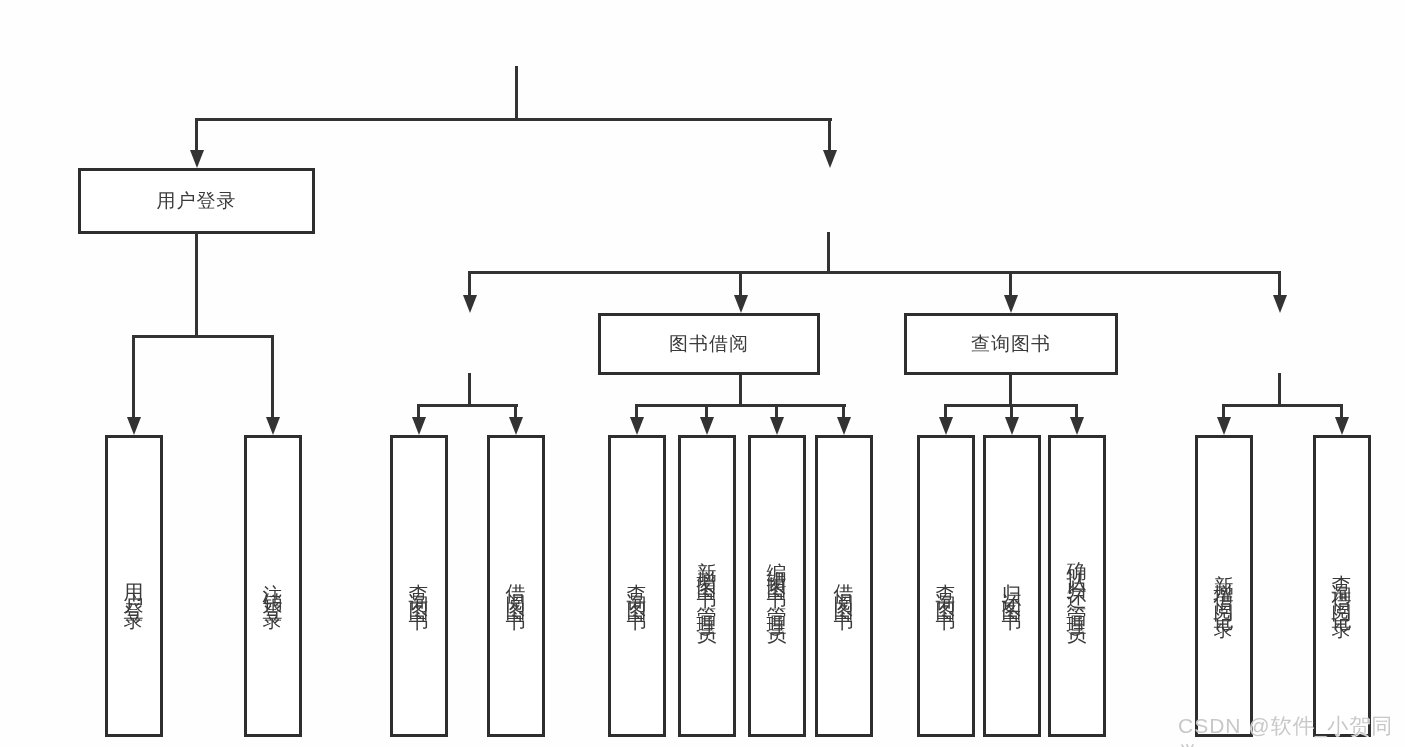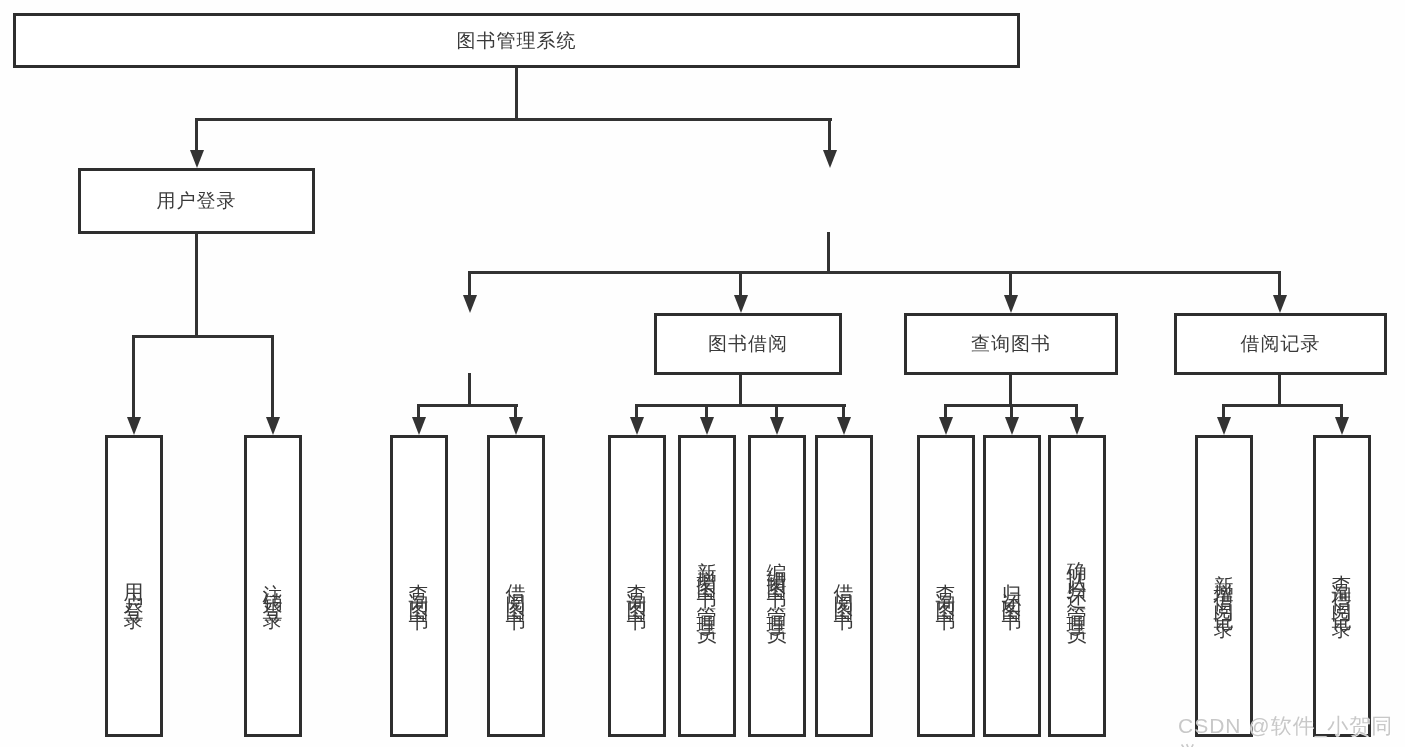--- a/index.html
+++ b/index.html
@@ -83,36 +83,30 @@
   <div class="vl" style="left:1075px;top:404px;height:16px"></div>
   <div class="arrow" style="left:1070px;top:417px"></div>
 
   <div class="vl" style="left:1278px;top:373px;height:34px"></div>
   <div class="hl" style="left:1222px;top:404px;width:121px"></div>
   <div class="vl" style="left:1222px;top:404px;height:16px"></div>
   <div class="arrow" style="left:1217px;top:417px"></div>
   <div class="vl" style="left:1340px;top:404px;height:16px"></div>
   <div class="arrow" style="left:1335px;top:417px"></div>
 
-  <div class="node" style="left:13px;top:13px;width:1007px;height:55px">
-    <span>图书管理系统</span>
-  </div>
 
   <div class="node" style="left:78px;top:168px;width:237px;height:66px">
     <span>用户登录</span>
   </div>
 
-  <div class="node" style="left:654px;top:313px;width:188px;height:62px">
+  <div class="node" style="left:598px;top:313px;width:222px;height:62px">
     <span>图书借阅</span>
   </div>
   <div class="node" style="left:904px;top:313px;width:214px;height:62px">
     <span>查询图书</span>
-  </div>
-  <div class="node" style="left:1174px;top:313px;width:213px;height:62px">
-    <span>借阅记录</span>
   </div>
 
   <div class="node leaf" style="left:105px">
     <span class="vtext">用户登录</span>
   </div>
   <div class="node leaf" style="left:244px">
     <span class="vtext">注销登录</span>
   </div>
 
   <div class="node leaf" style="left:390px">

